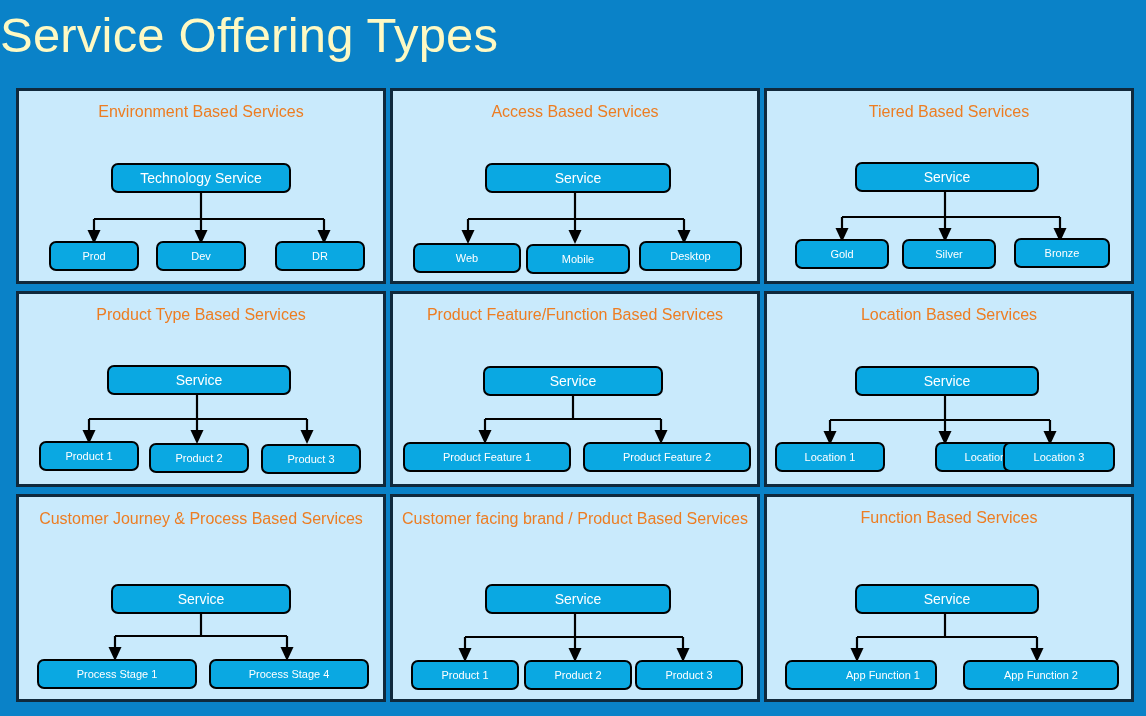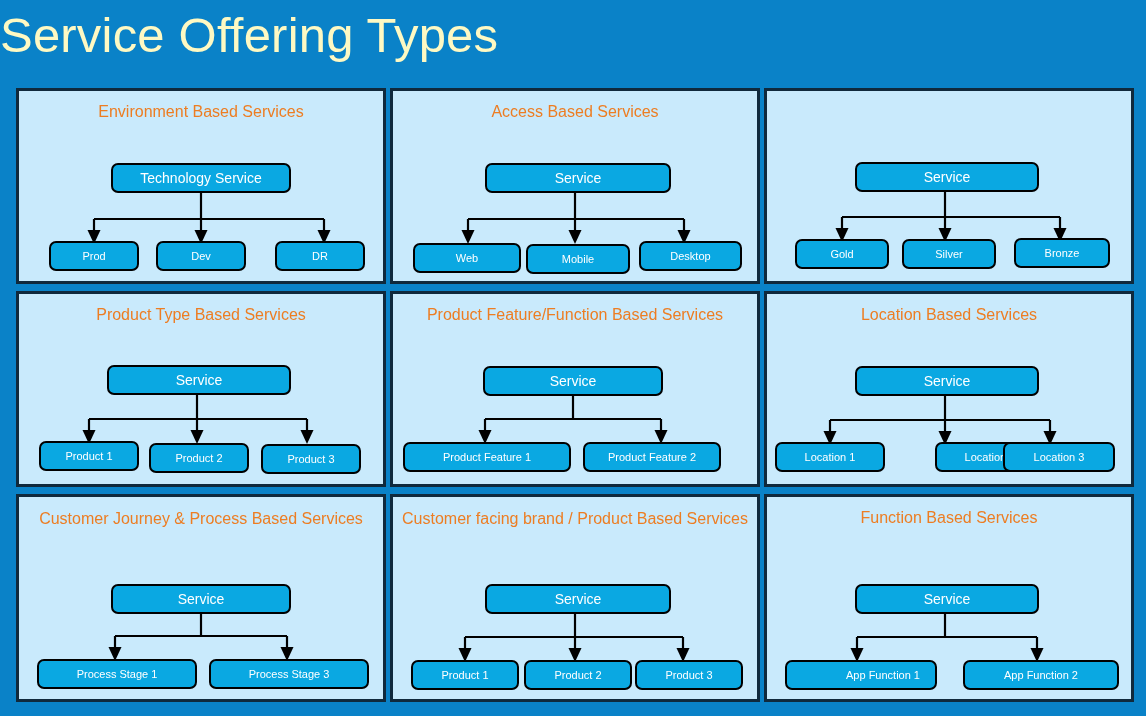--- a/index.html
+++ b/index.html
@@ -161,20 +161,21 @@
           </g>
         </svg>
         <div class="node parent" style="left:92px; top:72px; width:186px; height:30px;">Service</div>
         <div class="node" style="left:20px; top:152px; width:108px; height:30px;">Web</div>
         <div class="node" style="left:133px; top:153px; width:104px; height:30px;">Mobile</div>
         <div class="node" style="left:246px; top:150px; width:103px; height:30px;">Desktop</div>
       </div>
     </div>
 
     <div class="panel">
+      <div class="panel-title">Tiered Based Services</div>
       <div class="diagram">
         <svg viewBox="0 0 364 190" preserveAspectRatio="none">
           <g stroke="#000000" stroke-width="2.2" fill="none">
             <path d="M178,96 L178,126"></path>
             <path d="M75,126 L293,126"></path>
             <path d="M75,126 L75,138"></path>
             <path d="M178,126 L178,138"></path>
             <path d="M293,126 L293,138"></path>
           </g>
           <g fill="#000000">
@@ -224,21 +225,21 @@
             <path d="M92,125 L92,137"></path>
             <path d="M268,125 L268,137"></path>
           </g>
           <g fill="#000000">
             <polygon points="92,150 85.5,136 98.5,136"></polygon>
             <polygon points="268,150 261.5,136 274.5,136"></polygon>
           </g>
         </svg>
         <div class="node parent" style="left:90px; top:72px; width:180px; height:30px;">Service</div>
         <div class="node" style="left:10px; top:148px; width:168px; height:30px;">Product Feature 1</div>
-        <div class="node" style="left:190px; top:148px; width:138px; height:30px;">Product Feature 2</div>
+        <div class="node" style="left:190px; top:148px; width:168px; height:30px;">Product Feature 2</div>
       </div>
     </div>
 
     <div class="panel">
       <div class="panel-title">Location Based Services</div>
       <div class="diagram">
         <svg viewBox="0 0 364 190" preserveAspectRatio="none">
           <g stroke="#000000" stroke-width="2.2" fill="none">
             <path d="M178,97 L178,126"></path>
             <path d="M63,126 L283,126"></path>
@@ -269,21 +270,21 @@
             <path d="M96,139 L96,151"></path>
             <path d="M268,139 L268,151"></path>
           </g>
           <g fill="#000000">
             <polygon points="96,164 89.5,150 102.5,150"></polygon>
             <polygon points="268,164 261.5,150 274.5,150"></polygon>
           </g>
         </svg>
         <div class="node parent" style="left:92px; top:87px; width:180px; height:30px;">Service</div>
         <div class="node" style="left:18px; top:162px; width:160px; height:30px;">Process Stage 1</div>
-        <div class="node" style="left:190px; top:162px; width:160px; height:30px;">Process Stage 3</div>
+        <div class="node" style="left:190px; top:162px; width:160px; height:30px;">Process Stage 4</div>
       </div>
     </div>
 
     <div class="panel two-line">
       <div class="panel-title">Customer facing brand / Product Based Services</div>
       <div class="diagram">
         <svg viewBox="0 0 364 202" preserveAspectRatio="none">
           <g stroke="#000000" stroke-width="2.2" fill="none">
             <path d="M182,112 L182,140"></path>
             <path d="M72,140 L290,140"></path>

